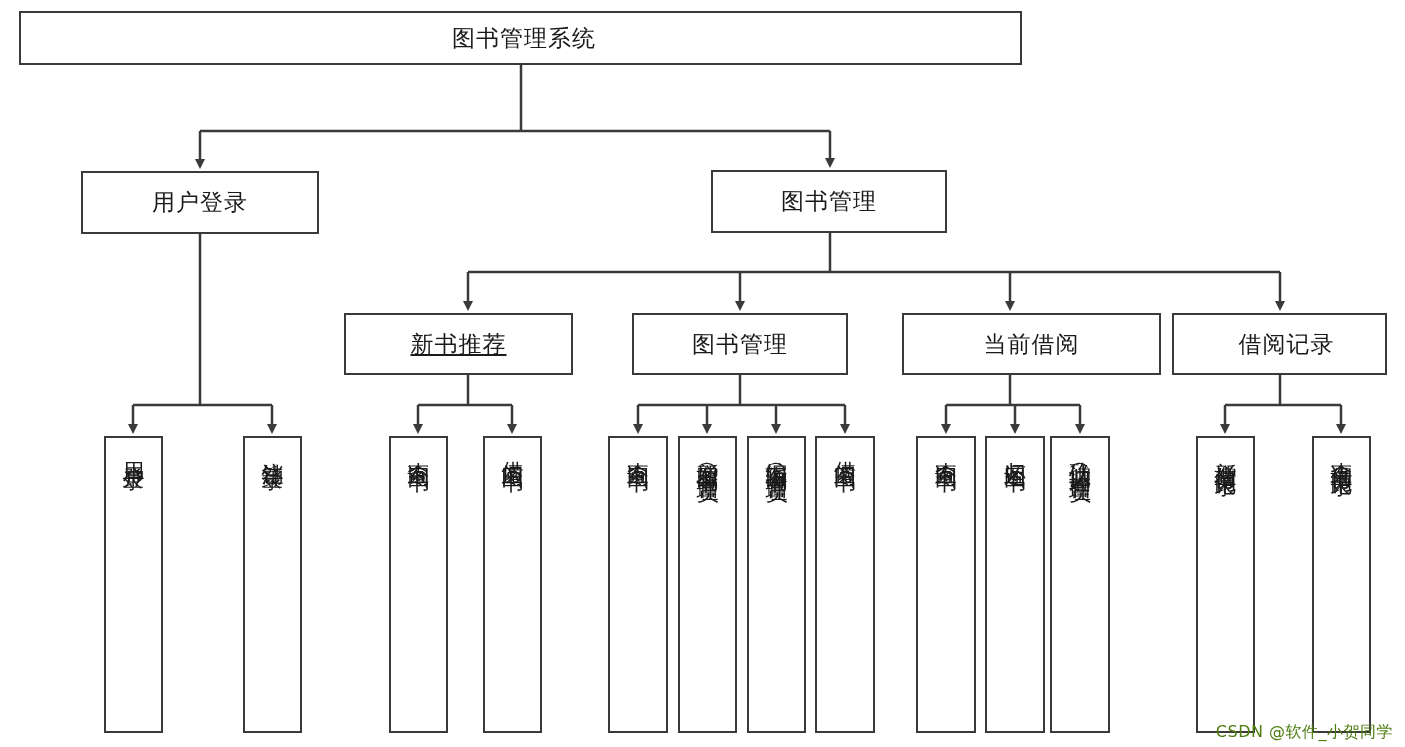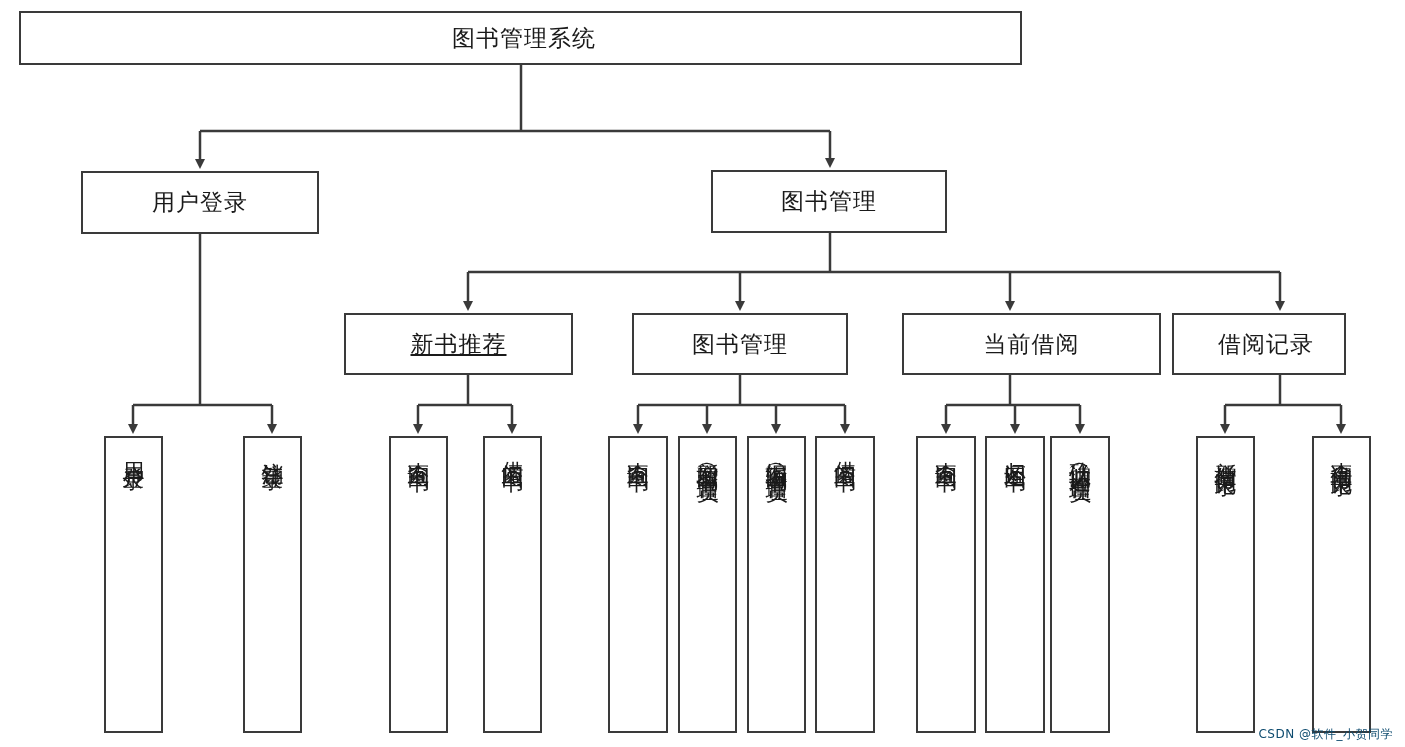--- a/index.html
+++ b/index.html
@@ -62,22 +62,22 @@
     text-orientation: upright;
     font-size: 22px;
     line-height: 1.0;
     letter-spacing: 3px;
     white-space: nowrap;
   }
   #watermark {
     position: absolute;
     right: 12px;
     bottom: 4px;
-    font-size: 12px;
-    color: #0c4a6e;
+    font-size: 16px;
+    color: #4d7c0f;
     letter-spacing: 0.5px;
     white-space: nowrap;
     user-select: none;
   }
 </style>
 </head>
 <body>
 
 <div id="diagram-root">
 
@@ -144,21 +144,21 @@
 
   <div class="node horiz" style="left: 344px; top: 313px; width: 229px; height: 62px; text-decoration: underline;">
     <span class="node-label">新书推荐</span>
   </div>
   <div class="node horiz" style="left: 632px; top: 313px; width: 216px; height: 62px;">
     <span class="node-label">图书管理</span>
   </div>
   <div class="node horiz" style="left: 902px; top: 313px; width: 259px; height: 62px;">
     <span class="node-label">当前借阅</span>
   </div>
-  <div class="node horiz" style="left: 1172px; top: 313px; width: 174px; height: 62px; padding-left: 14px;">
+  <div class="node horiz" style="left: 1172px; top: 313px; width: 215px; height: 62px; padding-left: 14px;">
     <span class="node-label">借阅记录</span>
   </div>
 
   <div class="node vert" style="left: 104px; top: 436px; width: 59px; height: 297px;">
     <span class="node-label">用户登录</span>
   </div>
   <div class="node vert" style="left: 243px; top: 436px; width: 59px; height: 297px;">
     <span class="node-label">注销登录</span>
   </div>
   <div class="node vert" style="left: 389px; top: 436px; width: 59px; height: 297px;">

